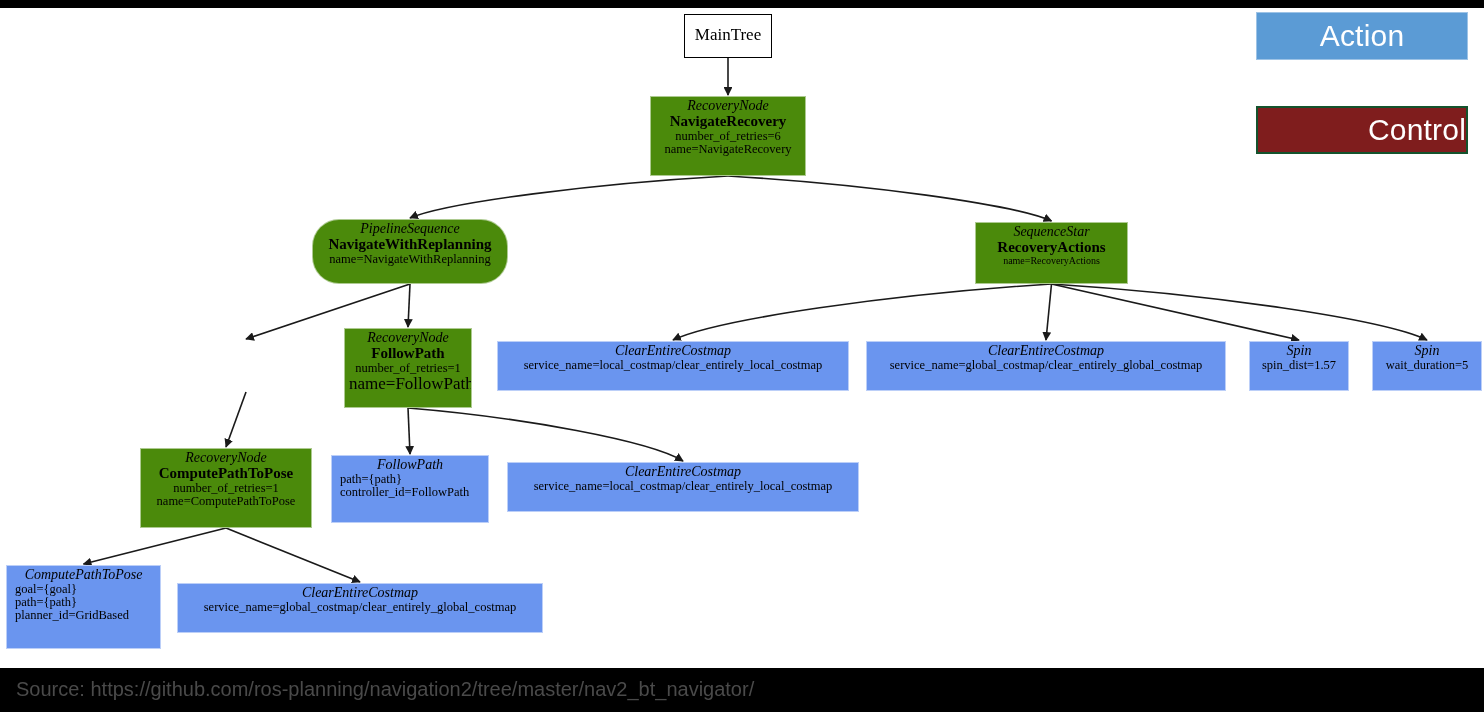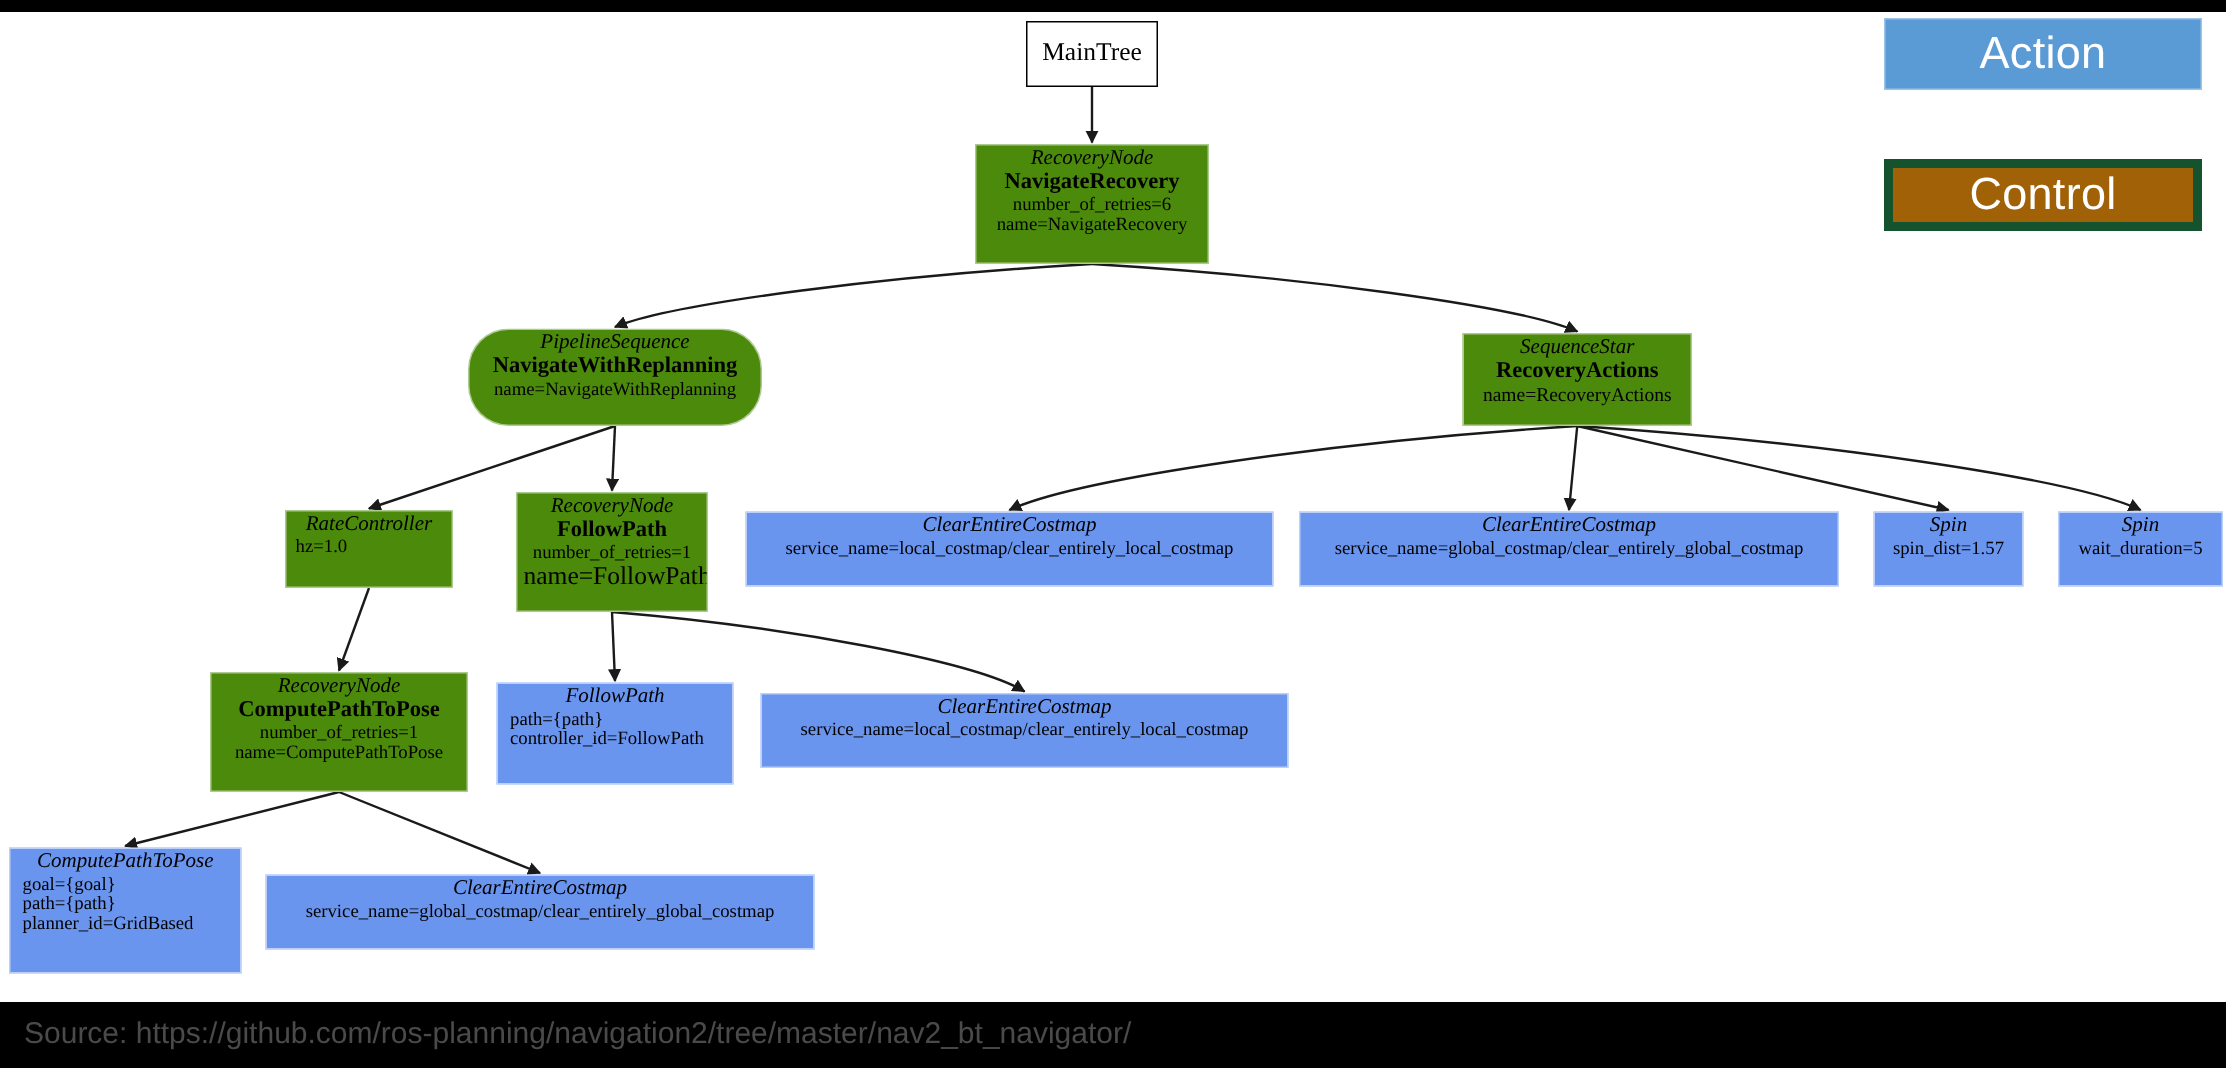--- a/index.html
+++ b/index.html
@@ -71,21 +71,21 @@
     position: absolute;
     display: flex;
     align-items: center;
     justify-content: center;
     font-family: "Liberation Sans", sans-serif;
     color: #ffffff;
     font-size: 30px;
     letter-spacing: 0.2px;
   }
   #legend-action  { background: #5b9bd5; border: 1px solid #9dc3e6; }
-  #legend-control { background: #a16207; border: 6px solid #14532d; }
+  #legend-control { background: #7f1d1d; border: 2px solid #14532d; justify-content: flex-end; }
 
   #source-caption {
     position: absolute;
     left: 16px; top: 678px;
     font-family: "Liberation Sans", sans-serif;
     font-size: 20px;
     color: #4a4a4a;
     white-space: nowrap;
   }
 </style>
@@ -128,25 +128,21 @@
         <span class="nparam" style="font-size: 12.5px;">name=NavigateRecovery</span>
       </div>
       <div class="node control" style="left: 312px; top: 211px; width: 196px; height: 65px; border-radius: 27px;">
         <span class="ntype" style="font-size: 14px;">PipelineSequence</span>
         <span class="nname" style="font-size: 15px;">NavigateWithReplanning</span>
         <span class="nparam" style="font-size: 12.5px;">name=NavigateWithReplanning</span>
       </div>
       <div class="node control" style="left: 975px; top: 214px; width: 153px; height: 62px;">
         <span class="ntype" style="font-size: 14px;">SequenceStar</span>
         <span class="nname" style="font-size: 15px;">RecoveryActions</span>
-        <span class="nparam" style="font-size: 13px;">name=RecoveryActions</span>
-      </div>
-      <div class="node control" style="left: 190px; top: 332px; width: 112px; height: 52px;">
-        <span class="ntype" style="font-size: 14px;">RateController</span>
-        <span class="nparam" style="font-size: 12.5px; text-align: left; padding-left: 2px;">hz=1.0</span>
+        <span class="nparam" style="font-size: 10px;">name=RecoveryActions</span>
       </div>
       <div class="node control" style="left: 344px; top: 320px; width: 128px; height: 80px;">
         <span class="ntype" style="font-size: 14px;">RecoveryNode</span>
         <span class="nname" style="font-size: 15px;">FollowPath</span>
         <span class="nparam" style="font-size: 12.5px;">number_of_retries=1</span>
         <span class="nparam" style="font-size: 17px;">name=FollowPath</span>
       </div>
       <div class="node action" style="left: 497px; top: 333px; width: 352px; height: 50px;">
         <span class="ntype" style="font-size: 14px;">ClearEntireCostmap</span>
         <span class="nparam" style="font-size: 12.5px;">service_name=local_costmap/clear_entirely_local_costmap</span>

